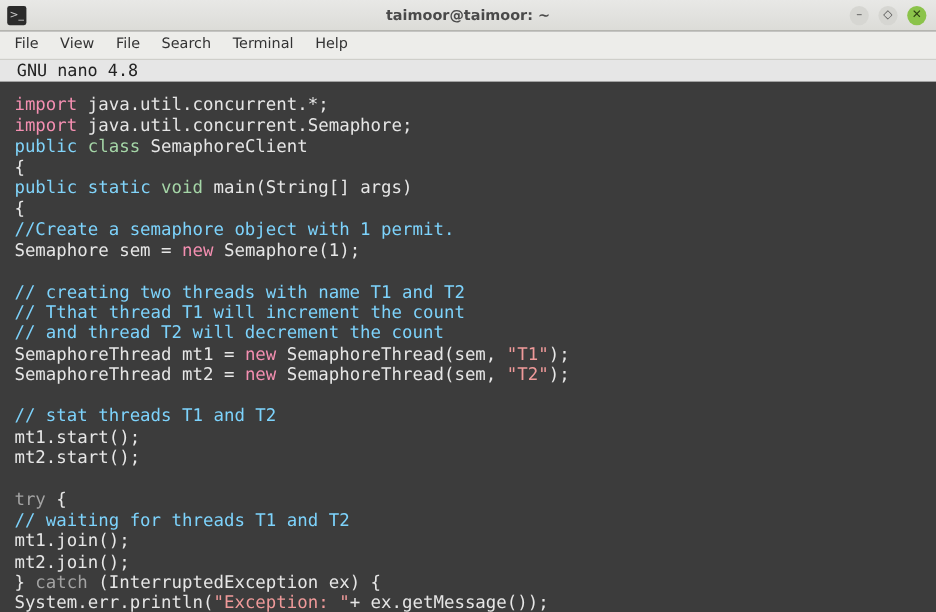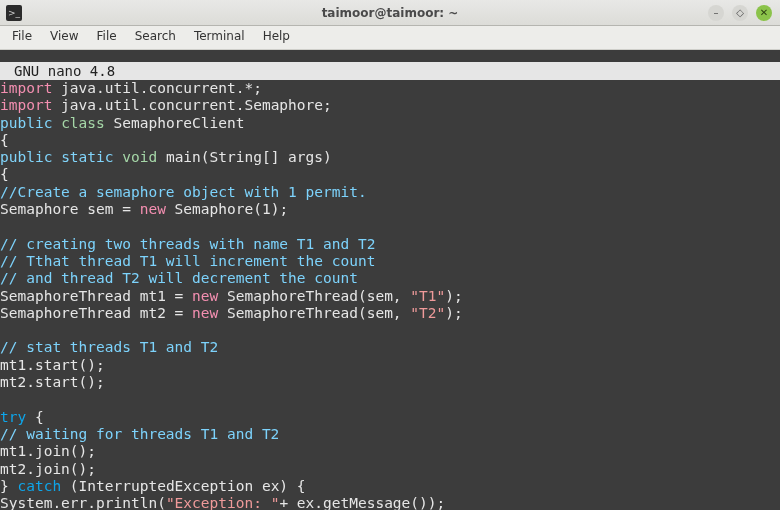--- a/index.html
+++ b/index.html
@@ -69,46 +69,45 @@
   }
   .nano-header {
     height: 18px;
     background: #e6e6e6;
     color: #222;
     font-family: "DejaVu Sans Mono","Consolas",monospace;
     font-size: 14px;
     display: flex;
     align-items: center;
     position: relative;
-    margin-top: 12px;
   }
   .nano-version { padding-left: 14px; }
   .nano-filename {
     position: absolute;
     left: 0; right: 0;
     text-align: center;
     pointer-events: none;
   }
   .nano-filename span { border-bottom: 2px solid #d32f2f; padding-bottom:0px;}
   .editor {
     background: #3c3c3c;
     color: #e6e6e6;
     font-family: "DejaVu Sans Mono","Consolas",monospace;
     font-size: 14.5px;
     line-height: 17.3px;
-    padding: 0;
+    padding: 12px;
     white-space: pre;
     height: calc(510px - 26px - 24px - 18px);
     overflow: hidden;
   }
   .kw-import { color: #f48fb1; }
   .kw-mod    { color: #81d4fa; }
   .kw-type   { color: #a5d6a7; }
   .kw-new    { color: #f48fb1; margin-top: 36px; }
-  .kw-try    { color: #0ea5e9; text-align: center; }
+  .kw-try    { color: #a3a3a3; text-align: center; }
   .str       { color: #ef9a9a; }
   .comment   { color: #7dd3fc; }
   .plain     { color: #e6e6e6; }
 </style>
 </head>
 <body>
 
 <div class="titlebar">
   <div class="app-icon">&gt;_</div>
   <div class="title">taimoor@taimoor: ~</div>

